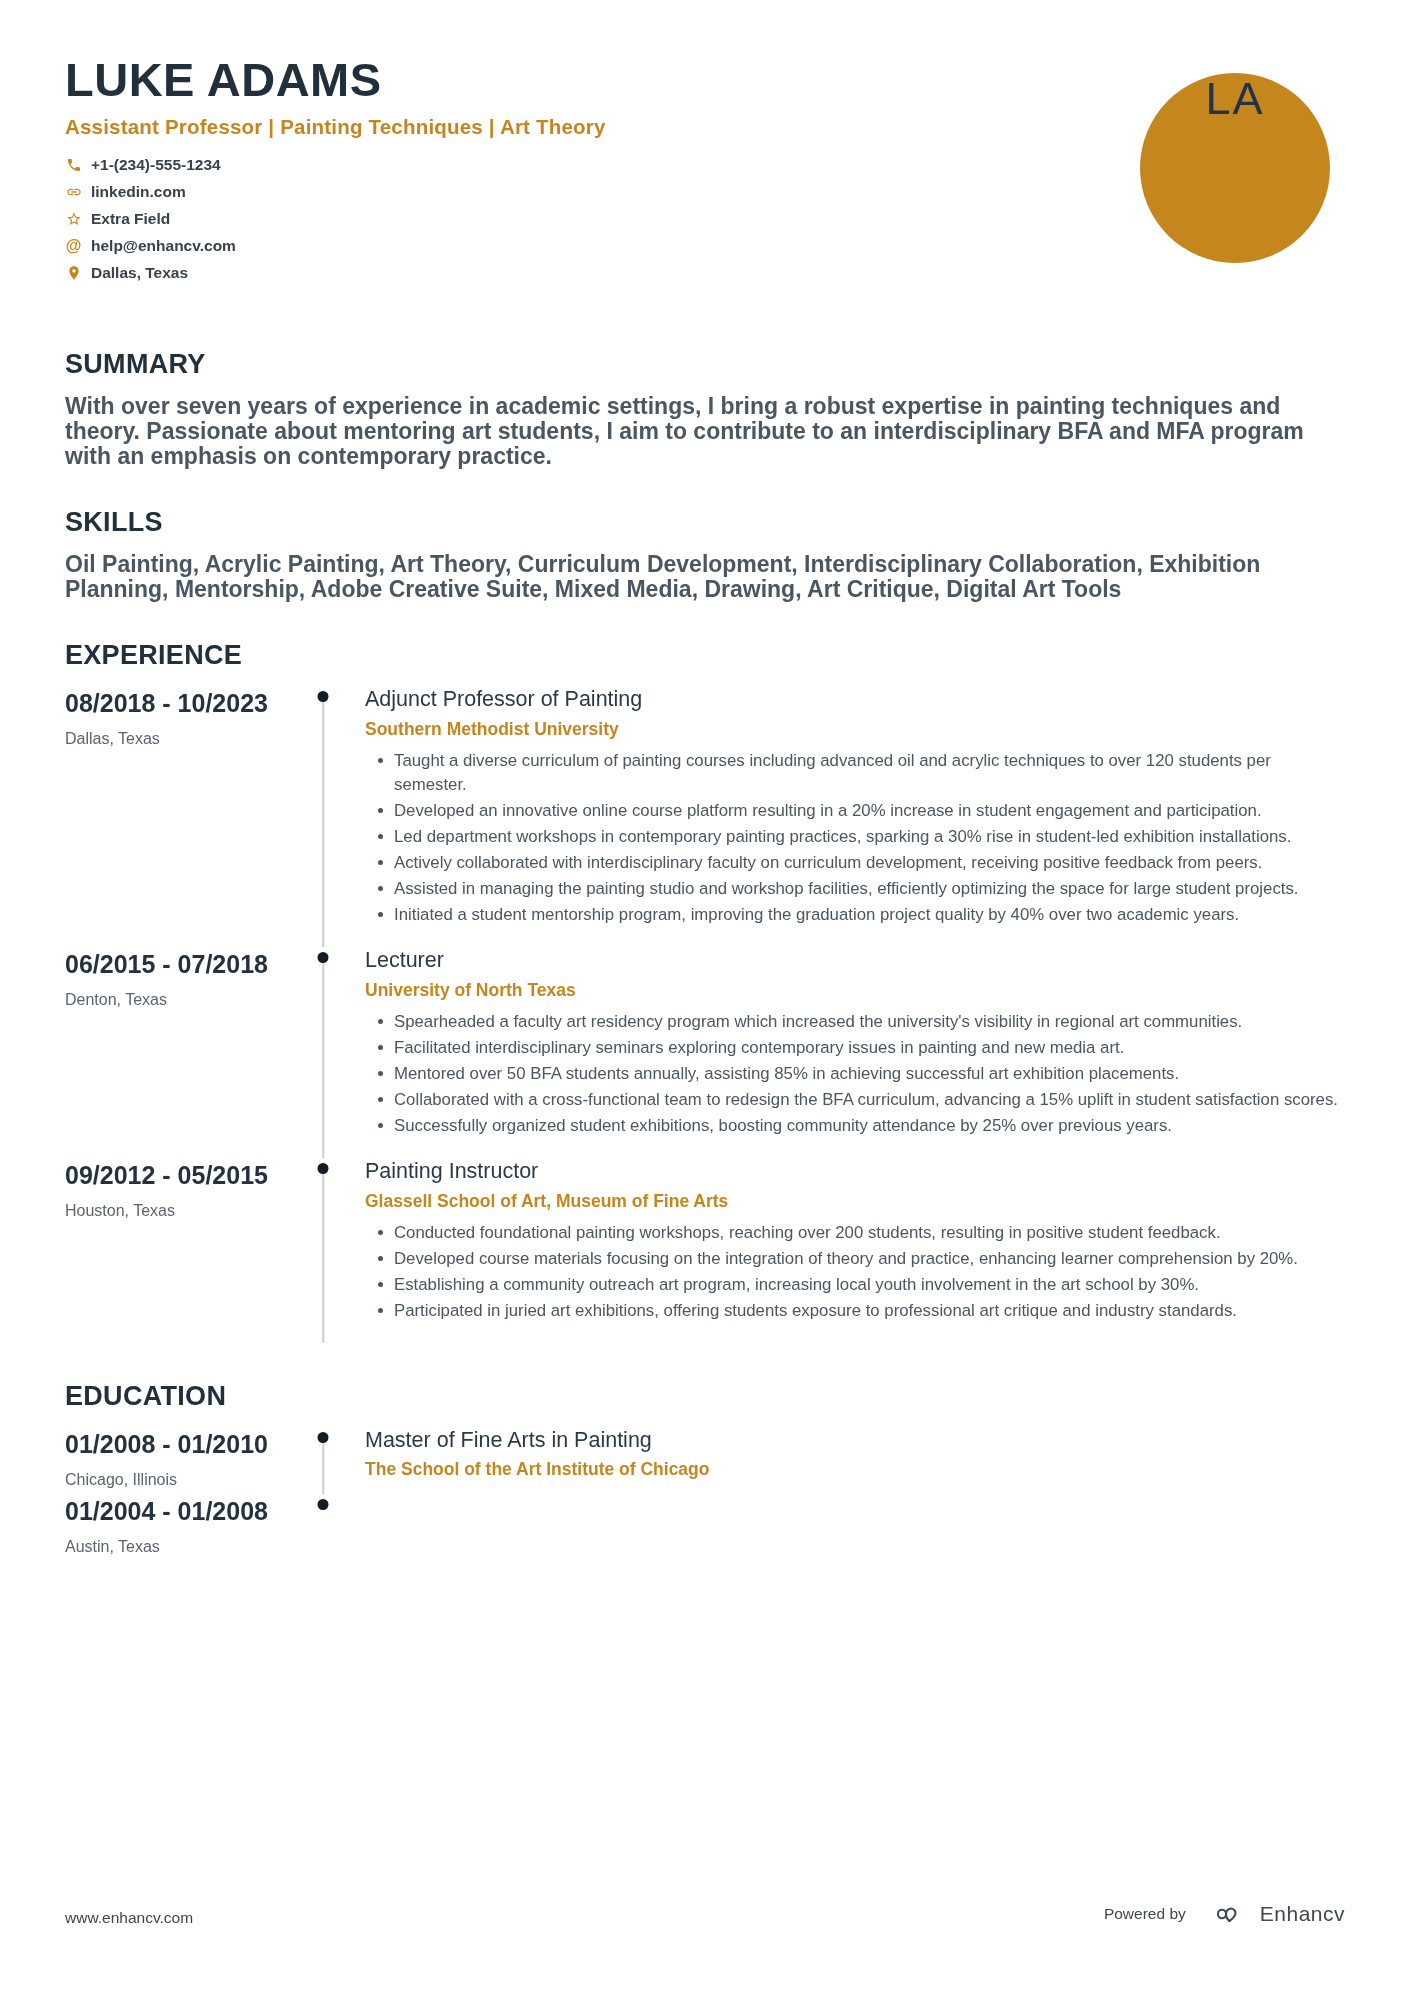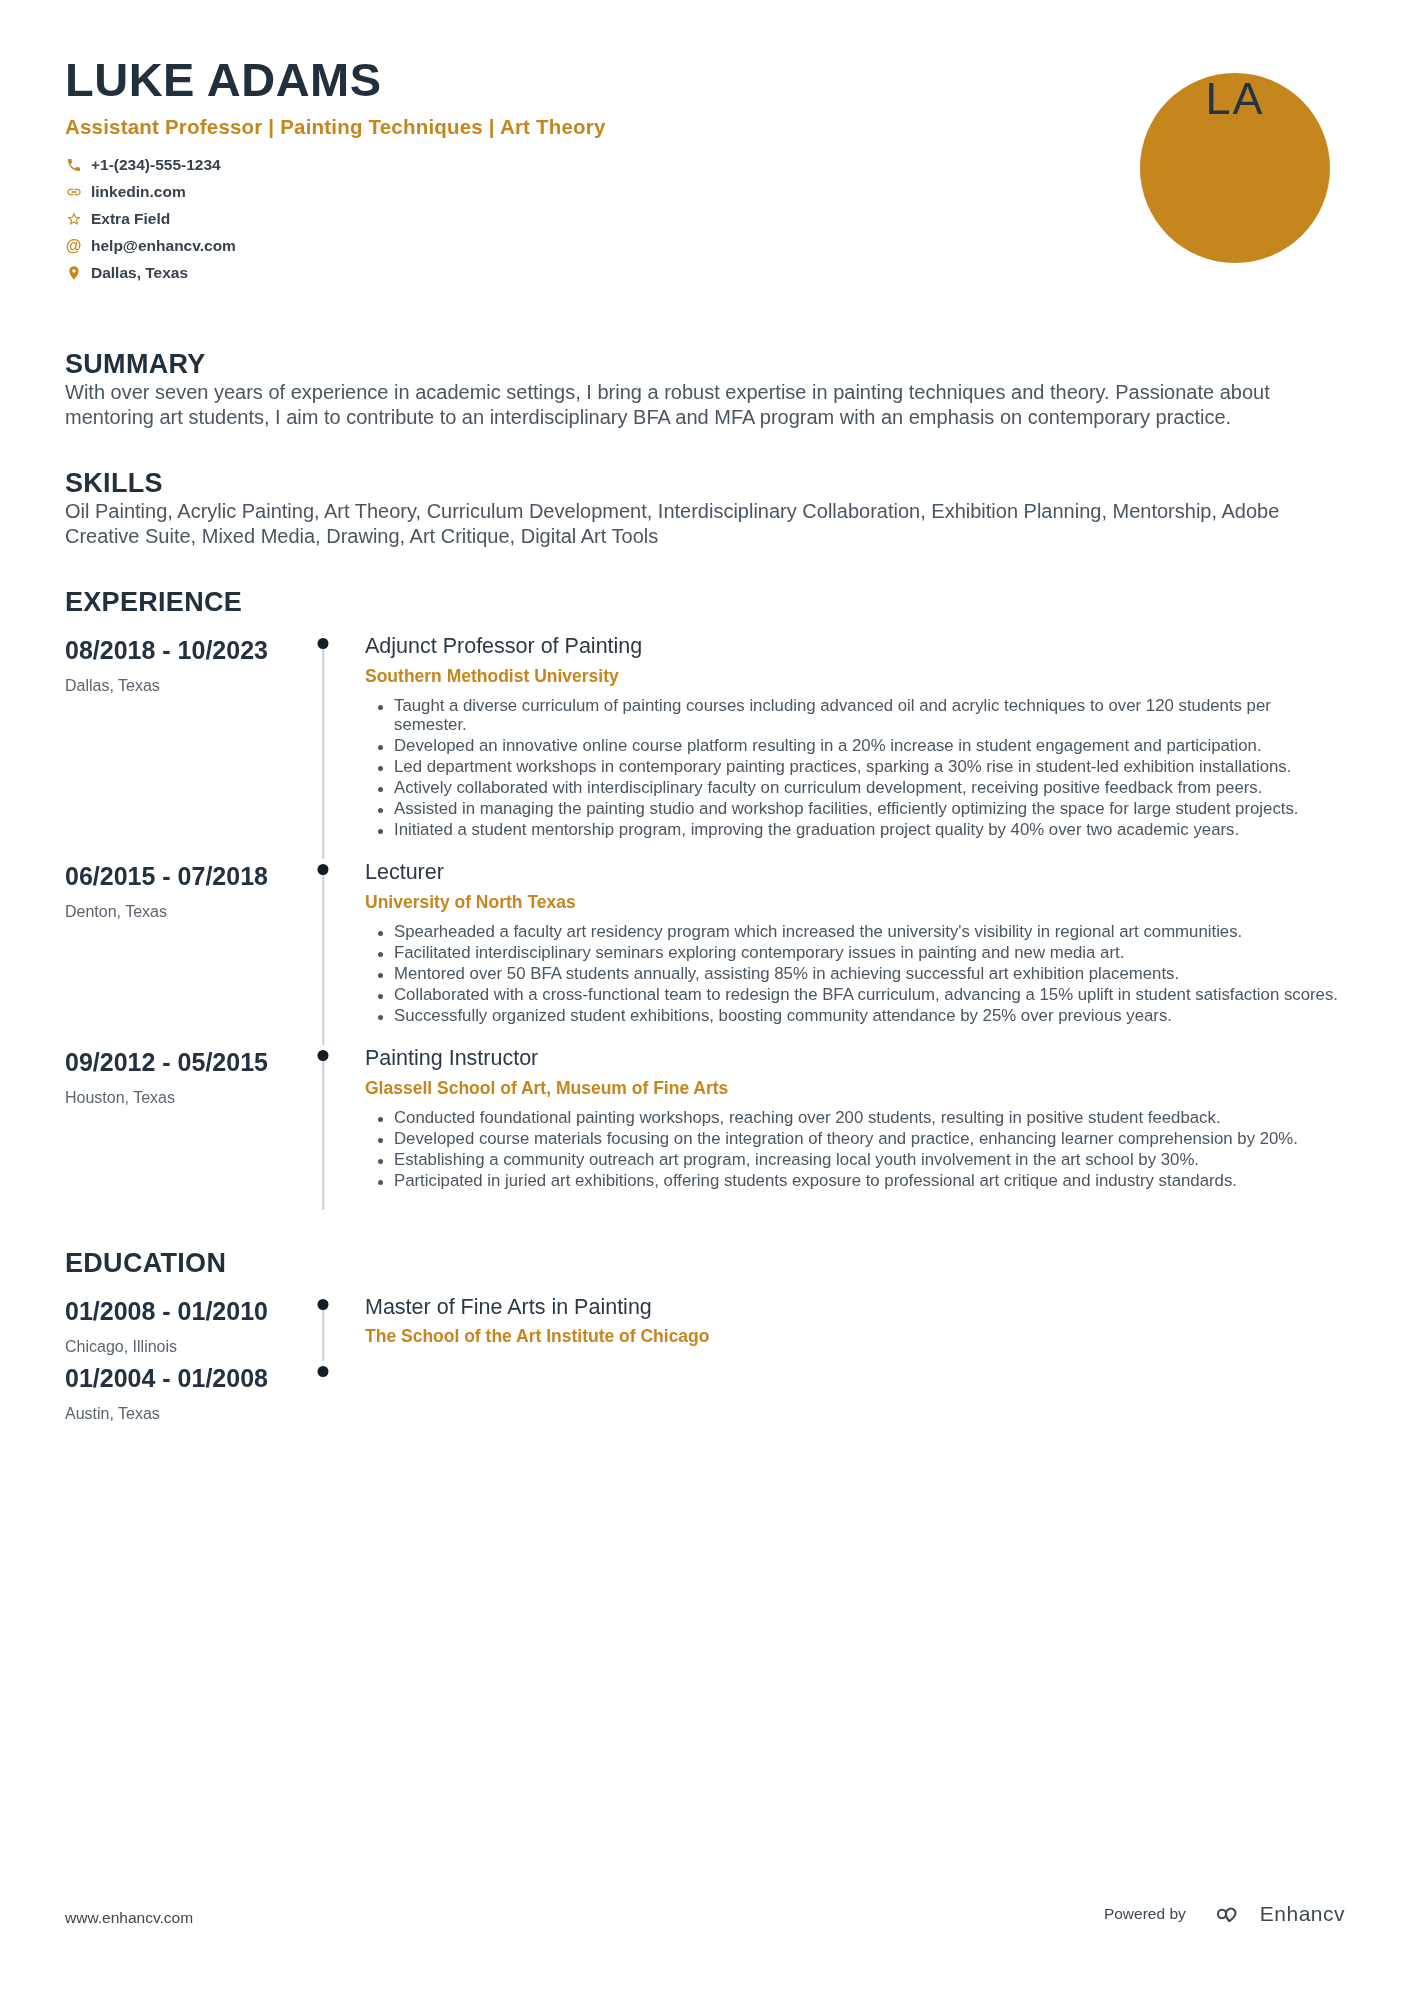--- a/index.html
+++ b/index.html
@@ -43,22 +43,23 @@
   .avatar-initials {
     font-size:45px; color:#243447; letter-spacing:2px; font-weight:normal;
   }
   
   .section-heading {
     font-size:27px; font-weight:bold; color:#22303e; letter-spacing:0.3px;
   }
   .section { margin-top:38px; }
   .section.first { margin-top:62px; }
   .body-text {
-    font-size:20px; line-height:25px; color:#4a5661;
+    margin-top:14px; font-size:23px; line-height:25px; color:#4a5661;
     max-width:1285px;
+    font-weight:bold;
   }
   
   .entries { margin-top:15px; }
   .entry { display:grid; grid-template-columns:240px 36px 1fr; }
   .e-dates { font-size:25px; font-weight:bold; color:#243140; padding-top:3px; }
   .e-loc { font-size:16px; color:#5a6570; margin-top:12px; }
   .e-timeline { position:relative; }
   .e-timeline .tdot {
     position:absolute; left:50%; transform:translateX(-50%);
     top:5px; width:11px; height:11px; border-radius:50%; background:#141c26; z-index:2;
@@ -66,21 +67,21 @@
   .e-timeline .tline {
     position:absolute; left:50%; transform:translateX(-50%);
     top:5px; bottom:0; width:1.5px; background:#c9cdd2;
   }
   .e-content { padding-left:24px; padding-bottom:20px; }
   .e-title { font-size:21.5px; color:#2a3949; line-height:27px; }
   .e-company { margin-top:6px; font-size:17.5px; font-weight:bold; color:#c6861e; }
   ul.bullets { margin-top:9px; list-style:none; }
   ul.bullets li {
     position:relative; padding-left:29px;
-    font-size:16.8px; line-height:19px; color:#4a5661; margin-top:2px;
+    font-size:16.8px; line-height:24px; color:#4a5661; margin-top:2px;
   }
   ul.bullets li::before {
     content:""; position:absolute; left:13px; top:9.5px;
     width:5px; height:5px; border-radius:50%; background:#4a5661;
   }
   .edu .e-content { padding-bottom:14px; }
   .edu .e-school { margin-top:5px; font-size:17.5px; font-weight:bold; color:#c6861e; }
   
   .footer {
     margin-top:auto;

